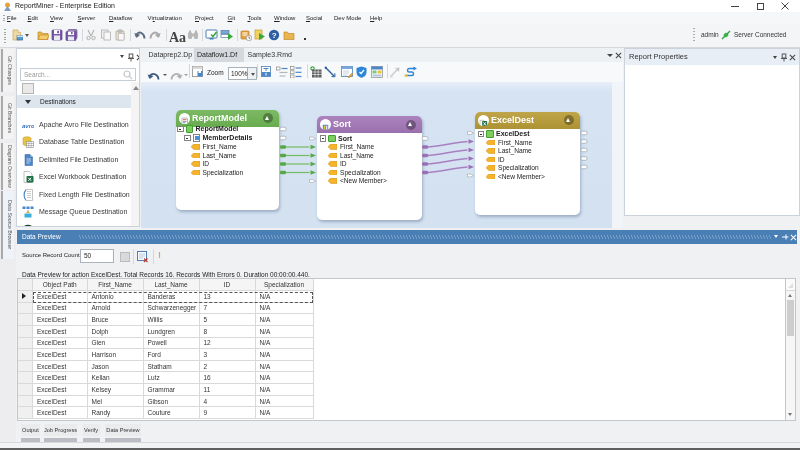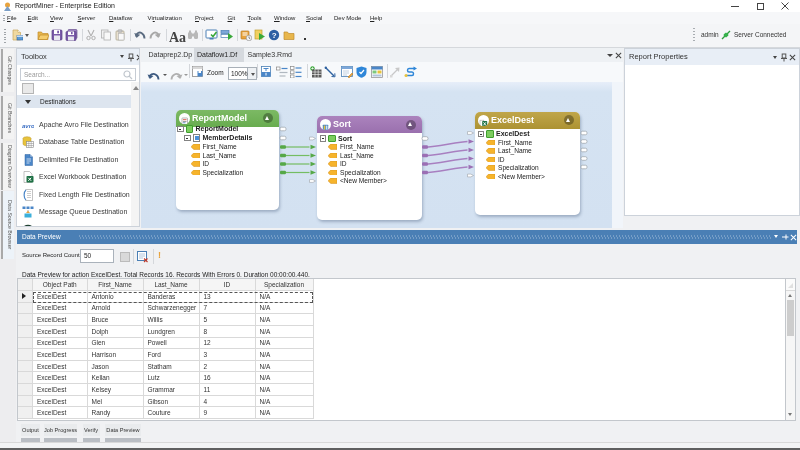--- a/index.html
+++ b/index.html
@@ -211,21 +211,20 @@
 <div class="abs" style="left:3px;top:14.5px;width:1.5px;height:8px;background:repeating-linear-gradient(rgba(150,155,160,0.9) 0 1px, transparent 1px 2.6px)"></div>
 <div class="abs" style="left:4px;top:29px;width:1.5px;height:14px;background:repeating-linear-gradient(rgba(150,155,160,0.9) 0 1px, transparent 1px 2.6px)"></div>
 
 <div class="abs" id="leftstrip"></div>
 <div class="vtab" style="top:48.5px;height:43px;">Git Changes</div>
 <div class="vtab" style="top:96px;height:43px;">Git Branches</div>
 <div class="vtab" style="top:143px;height:47px;">Diagram Overview</div>
 <div class="vtab" style="top:191px;height:68px;background:#edf3f9;">Data Source Browser</div>
 
 <div class="abs" id="toolbox">
-  <div class="abs" id="tbhead">Toolbox</div>
   <div class="abs" style="left:103px;top:6px;width:0;height:0;border-left:2.5px solid transparent;border-right:2.5px solid transparent;border-top:3.5px solid #444"></div>
   <svg class="abs" style="left:110px;top:4px" width="8" height="9" viewBox="0 0 8 9">
       <rect x="2.2" y="1" width="3.6" height="4" fill="none" stroke="#555" stroke-width="1"></rect>
       <path d="M1 5.5 H7 M4 5.5 V8.5" stroke="#555" stroke-width="1"></path>
     </svg>
   <svg class="abs" style="left:119px;top:5px" width="7" height="7" viewBox="0 0 8 8">
       <path d="M1 1 L7 7 M7 1 L1 7" stroke="#444" stroke-width="1.2"></path>
     </svg>
   <div class="abs" id="tbsearch">Search...</div>
   <svg class="abs" style="left:106px;top:21px" width="10" height="10" viewBox="0 0 10 10">

